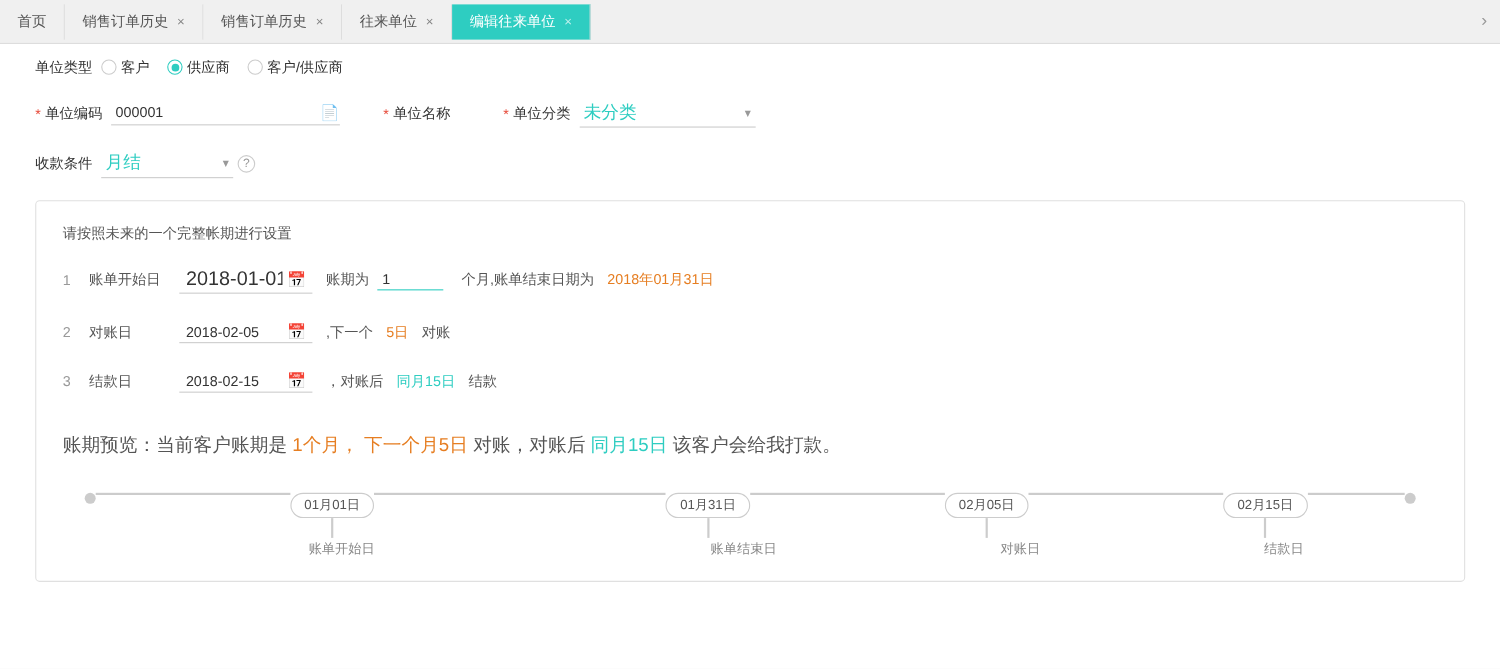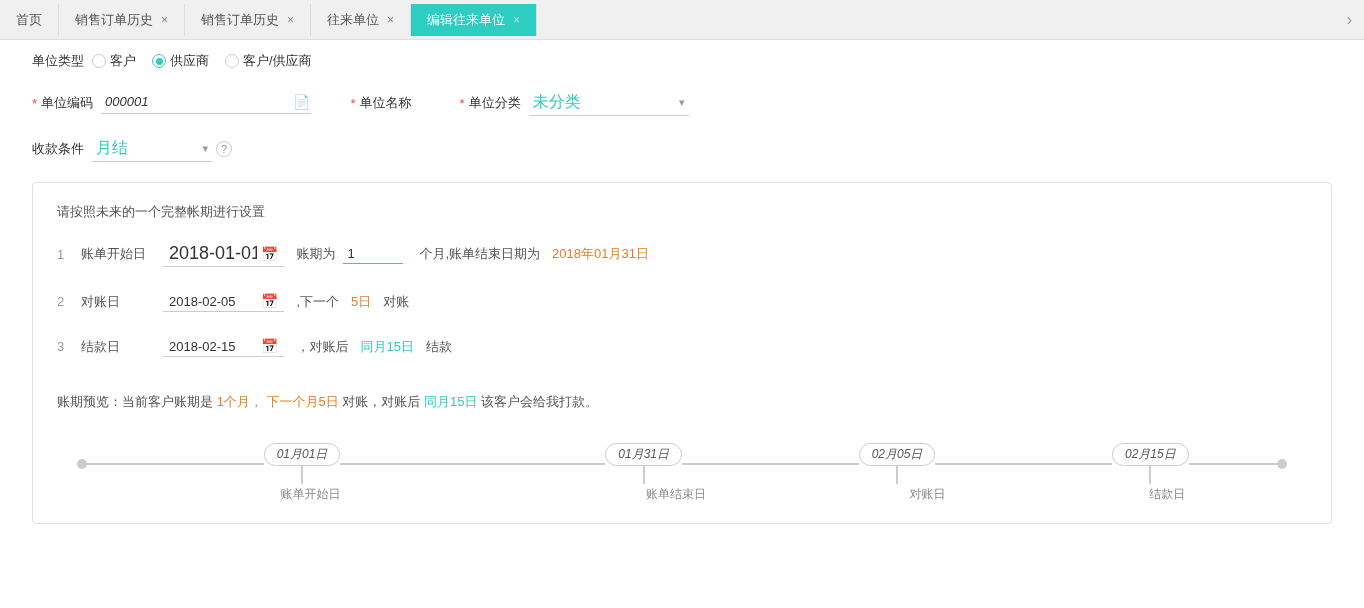--- a/index.html
+++ b/index.html
@@ -64,21 +64,20 @@
       padding: 2px 4px; font-size: 13px; color: #333;
       outline: none; background: transparent; min-width: 120px;
     }
 
     .input-with-icon {
       display: flex; align-items: center; border-bottom: 1px solid #ccc; padding-bottom: 2px;
     }
     .input-with-icon input {
       border: none; outline: none; font-size: 13px; color: #333; background: transparent;
       min-width: 100px;
-      font-style: italic;
     }
     .input-icon { color: #2ecdc1; margin-left: 6px; font-size: 14px; cursor: pointer; }
 
     
     .select-field {
       display: flex; align-items: center; border-bottom: 1px solid #ccc;
       padding: 2px 4px; min-width: 180px; cursor: pointer;
     }
     .select-value { flex: 1; color: #2ecdc1; font-size: 16px; }
     .select-arrow { color: #999; font-size: 11px; margin-left: 4px; }
@@ -116,30 +115,30 @@
     .highlight-teal { color: #2ecdc1; }
 
     .period-input {
       border: none; border-bottom: 1px solid #2ecdc1;
       outline: none; font-size: 13px; color: #333; width: 60px;
       padding: 2px 4px; margin-left: 8px; margin-right: 4px;
     }
 
     
     .preview-text {
-      font-size: 13px; color: #555; margin-top: 16px; padding: 12px 0;
+      font-size: 17px; color: #555; margin-top: 16px; padding: 12px 0;
     }
 
     
     .timeline-wrap {
       margin-top: 20px; padding: 0 20px; position: relative;
     }
 
     .full-timeline {
-      display: flex; align-items: center; width: 100%; margin: 8px 0 0 0; position: relative; font-style: italic;
+      display: flex; width: 100%; margin: 8px 0 0 0; position: relative;
     }
     .tl-point {
       display: flex; flex-direction: column; align-items: center; flex-shrink: 0;
     }
     .tl-connector { flex: 1; height: 2px; background: #ccc; }
     .tl-pill {
       border: 1px solid #ccc; border-radius: 12px;
       padding: 2px 12px; font-size: 12px; color: #555; background: #fff;
     }
     .tl-end-dot { width: 10px; height: 10px; border-radius: 50%; background: #ccc; }

